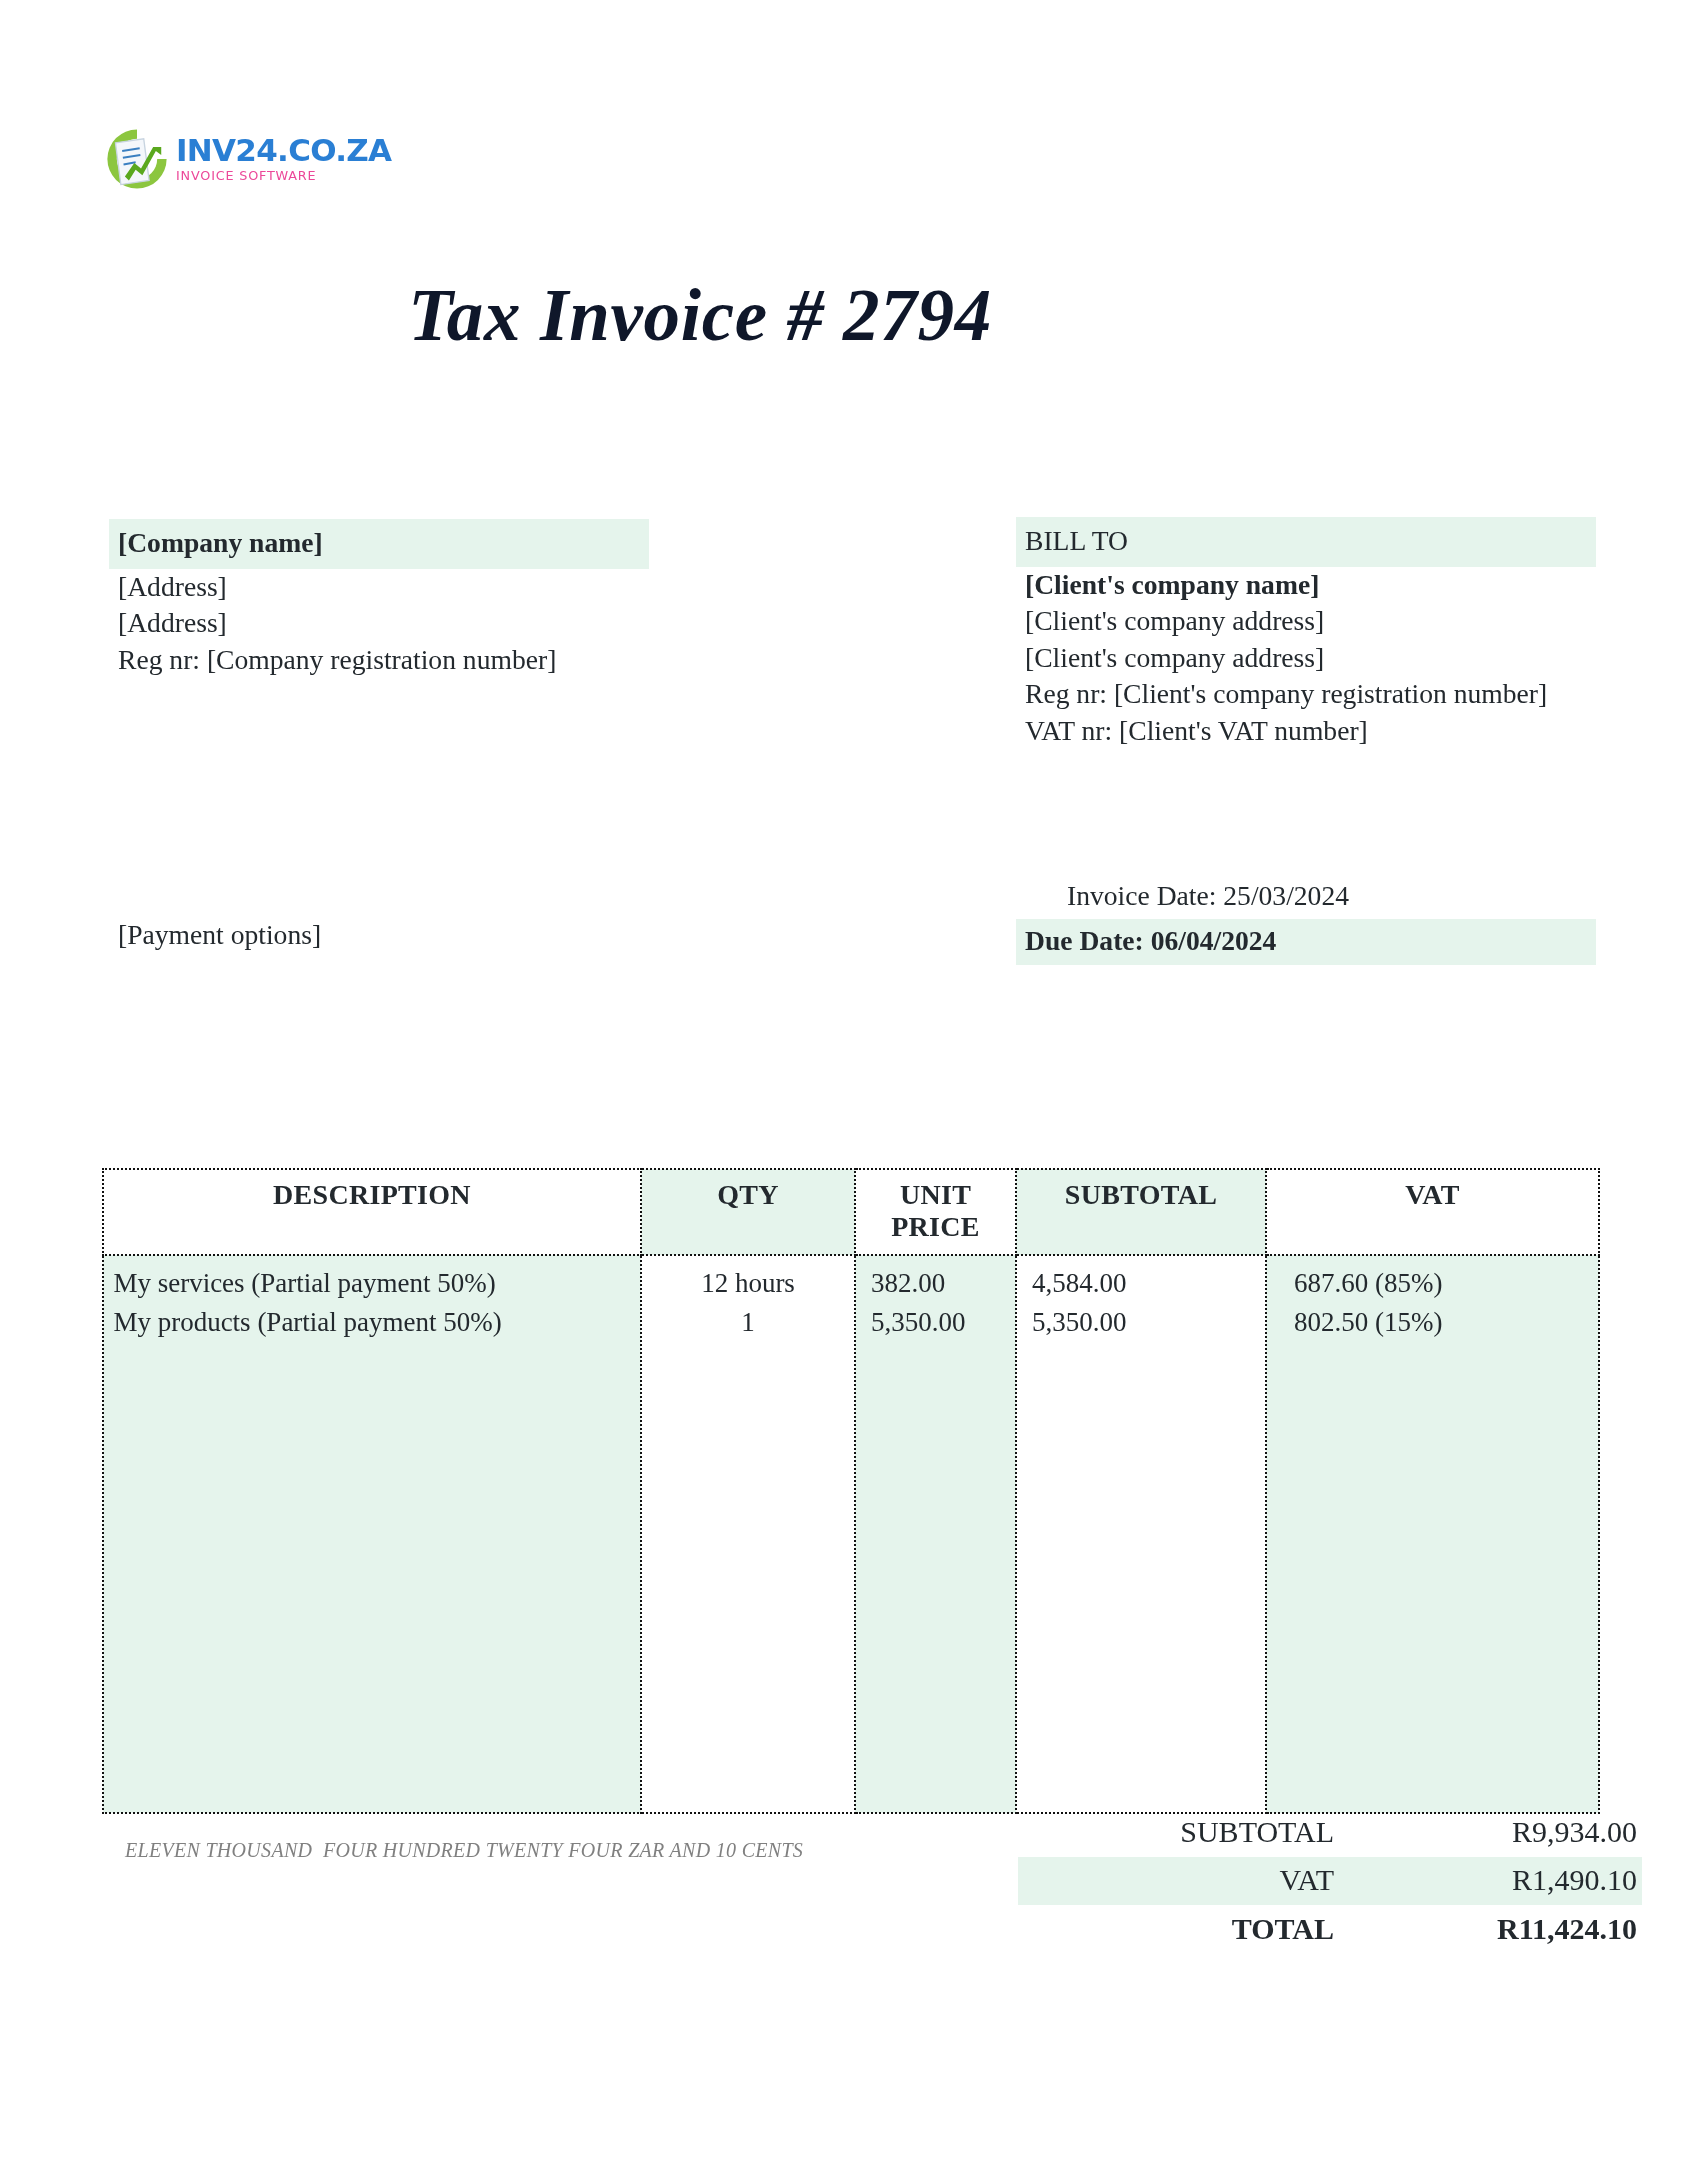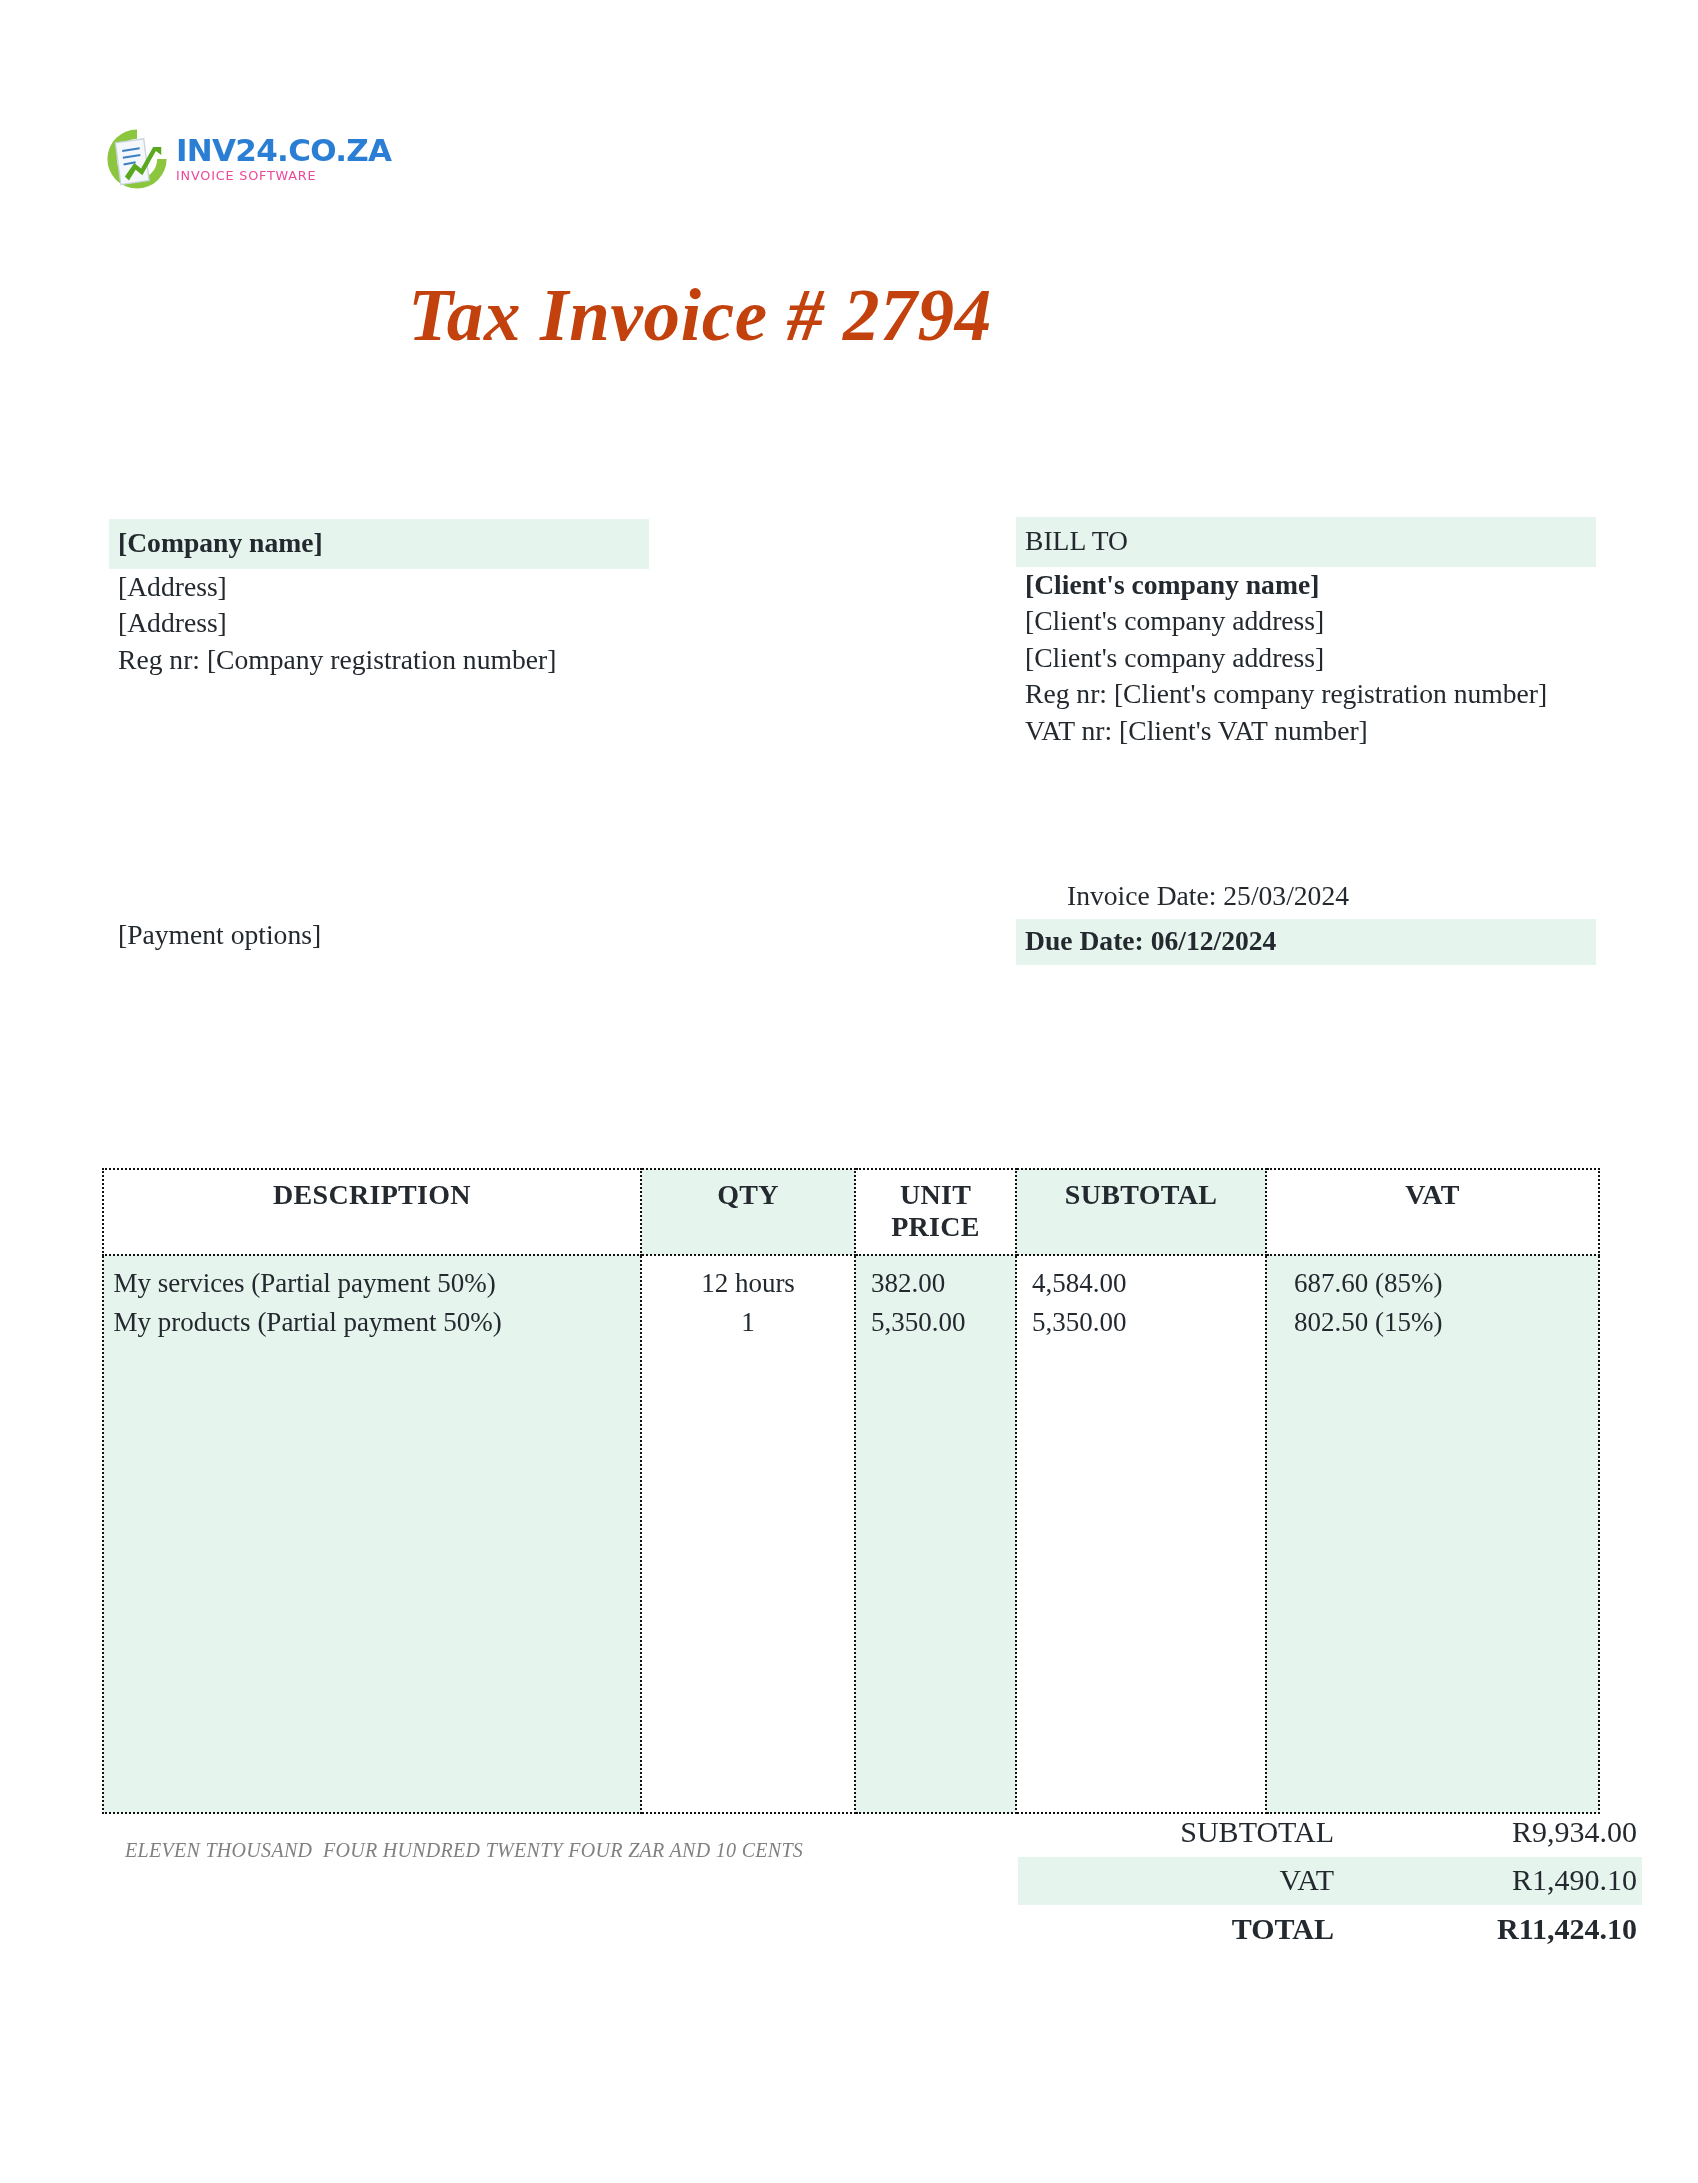--- a/index.html
+++ b/index.html
@@ -58,21 +58,21 @@
   
   .doc-title {
     position: absolute;
     left: 0;
     top: 274px;
     width: 1400px;
     text-align: center;
     font-size: 73px;
     font-weight: bold;
     font-style: italic;
-    color: #c2410c;
+    color: #0f172a;
     letter-spacing: 0.7px;
   }
 
   
   .seller-block {
     position: absolute;
     left: 118px;
     top: 519px;
     width: 531px;
   }
@@ -245,21 +245,21 @@
     </div>
     <div class="party-line bold">[Client's company name]</div>
     <div class="party-line">[Client's company address]</div>
     <div class="party-line">[Client's company address]</div>
     <div class="party-line wrap">Reg nr: [Client's company registration number]</div>
     <div class="party-line">VAT nr: [Client's VAT number]</div>
   </div>
 
   <div class="dates-block">
     <div class="date-line">Invoice Date: 25/03/2024</div>
-    <div class="date-line highlight">Due Date: 06/12/2024</div>
+    <div class="date-line highlight">Due Date: 06/04/2024</div>
   </div>
 
   <div class="payment-options">[Payment options]</div>
 
   <table class="items">
     <colgroup>
       <col class="col-desc">
         <col class="col-qty">
         <col class="col-price">
         <col class="col-sub">

